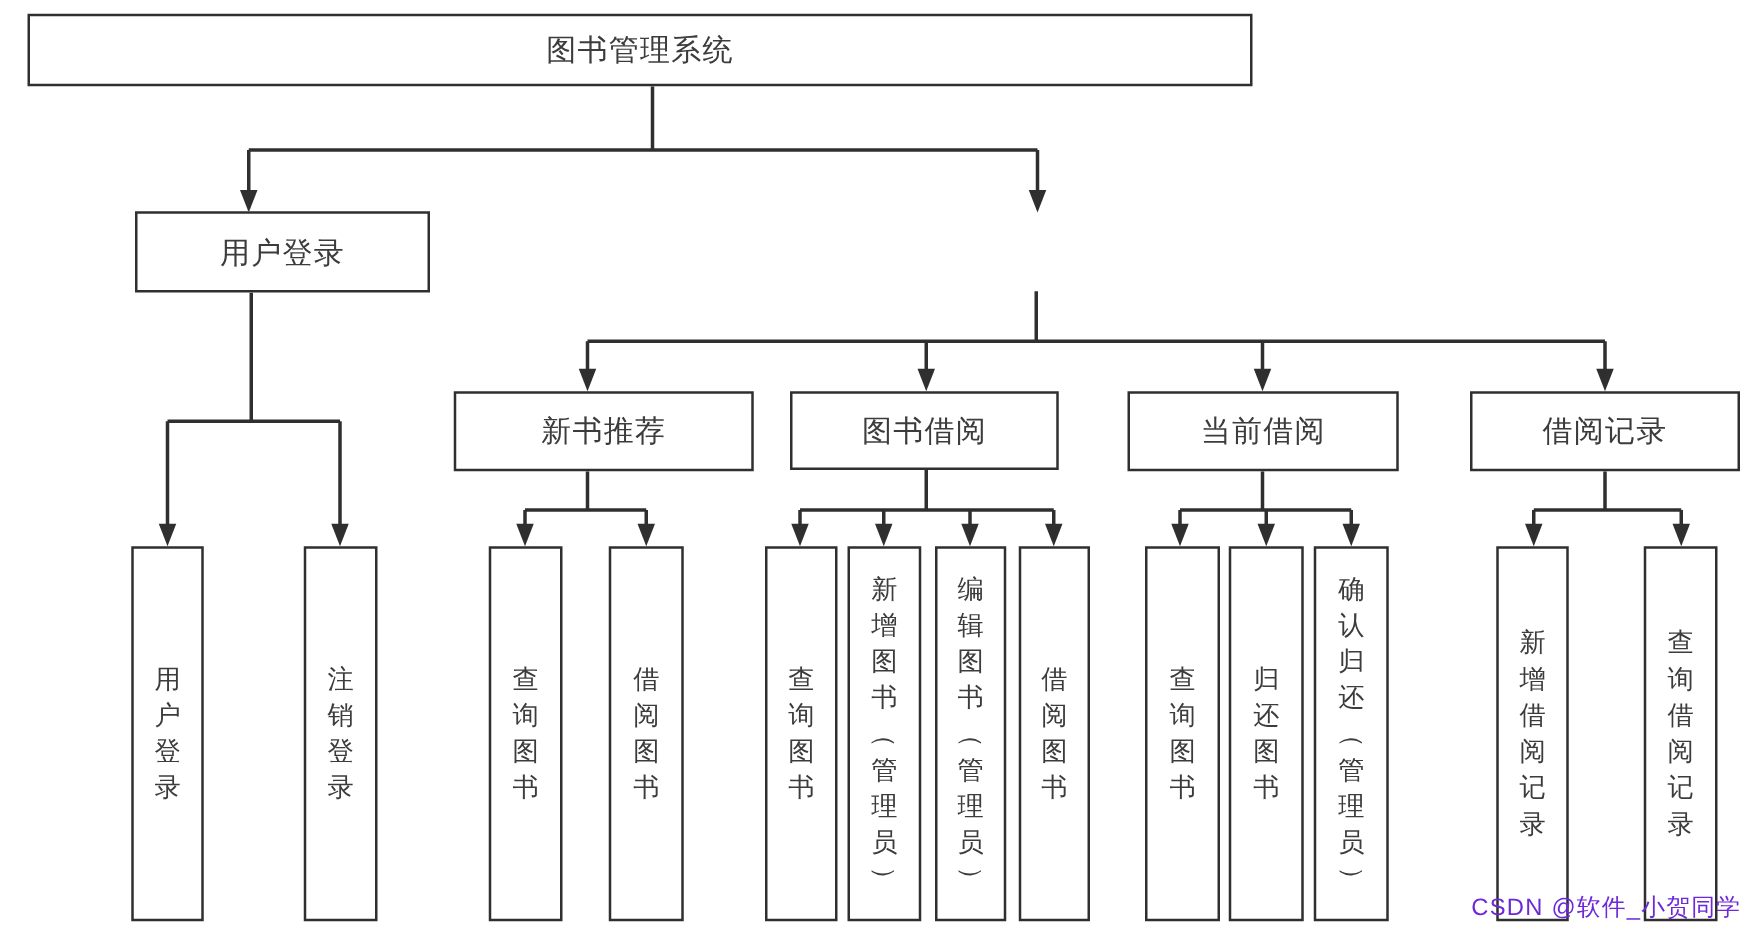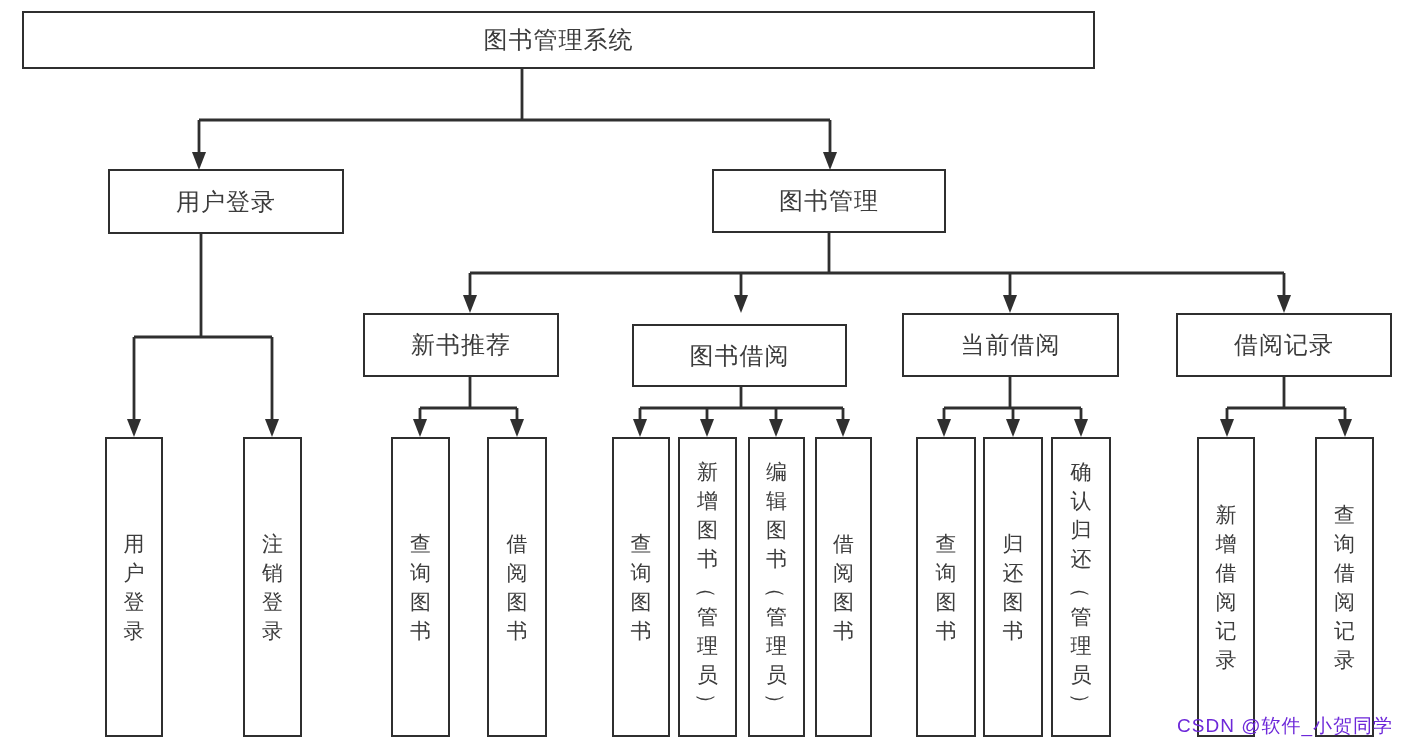--- a/index.html
+++ b/index.html
@@ -108,35 +108,32 @@
       <polygon points="700,419 714,419 707,437" fill="#2f2f2f"></polygon>
       <polygon points="769,419 783,419 776,437" fill="#2f2f2f"></polygon>
       <polygon points="836,419 850,419 843,437" fill="#2f2f2f"></polygon>
       <polygon points="937,419 951,419 944,437" fill="#2f2f2f"></polygon>
       <polygon points="1006,419 1020,419 1013,437" fill="#2f2f2f"></polygon>
       <polygon points="1074,419 1088,419 1081,437" fill="#2f2f2f"></polygon>
       <polygon points="1220,419 1234,419 1227,437" fill="#2f2f2f"></polygon>
       <polygon points="1338,419 1352,419 1345,437" fill="#2f2f2f"></polygon>
     </svg>
 
-  <div class="node hbox" style="left:22px;top:11px;width:1073px;height:58px;">
+  <div class="node hbox" style="left:22px;top:11px;width:980px;height:58px;">
     <span>图书管理系统</span>
   </div>
 
   <div class="node hbox" style="left:84px;top:169px;width:236px;height:65px;margin-left:24px;">
     <span>用户登录</span>
   </div>
-  <div class="node hbox" style="left:712px;top:169px;width:234px;height:64px;">
-    <span>图书管理</span>
-  </div>
-
-  <div class="node hbox" style="left:363px;top:313px;width:196px;height:64px;">
+
+  <div class="node hbox" style="left:363px;top:313px;width:240px;height:64px;">
     <span>新书推荐</span>
   </div>
-  <div class="node hbox" style="left:632px;top:324px;width:215px;height:63px;align-items:center;">
+  <div class="node hbox" style="left:632px;top:313px;width:215px;height:63px;align-items:center;">
     <span>图书借阅</span>
   </div>
   <div class="node hbox" style="left:1176px;top:313px;width:216px;height:64px;">
     <span>借阅记录</span>
   </div>
   <div class="node hbox" style="left:902px;top:313px;width:217px;height:64px;">
     <span>当前借阅</span>
   </div>
 
   <div class="node vbox" style="left:105px;top:437px;width:58px;height:300px;">

